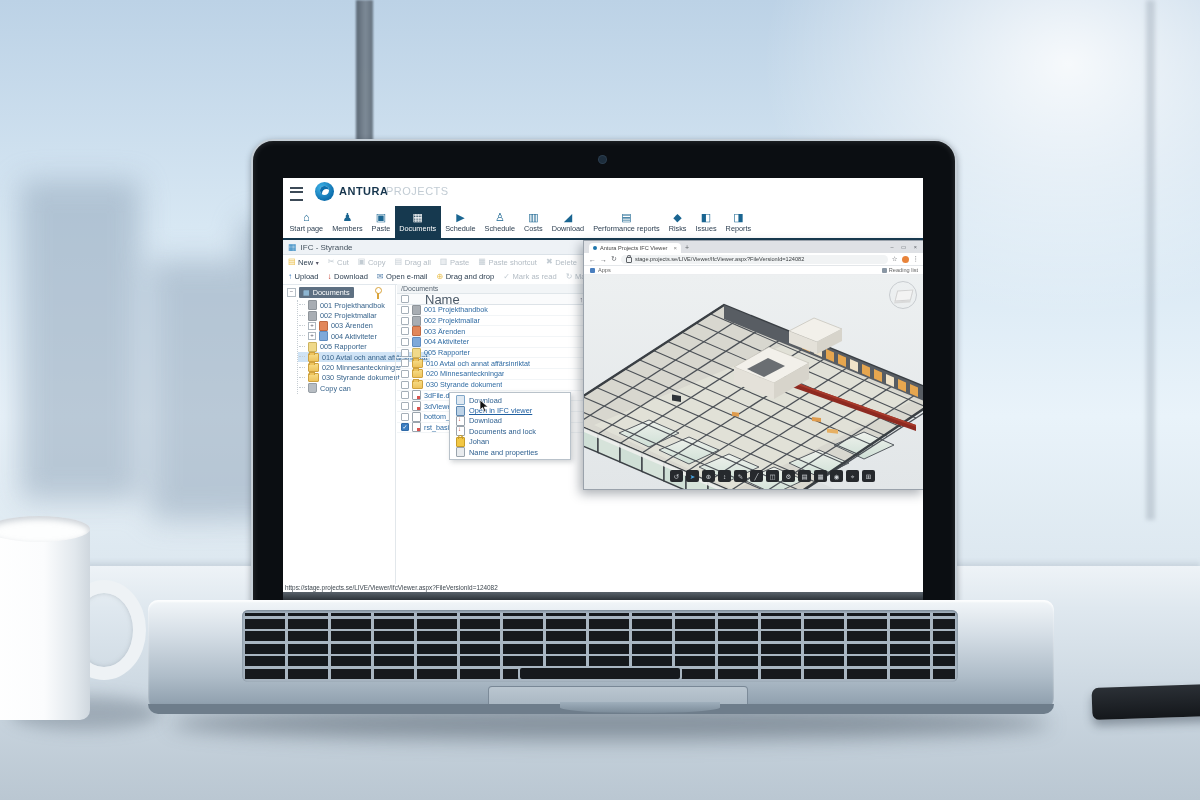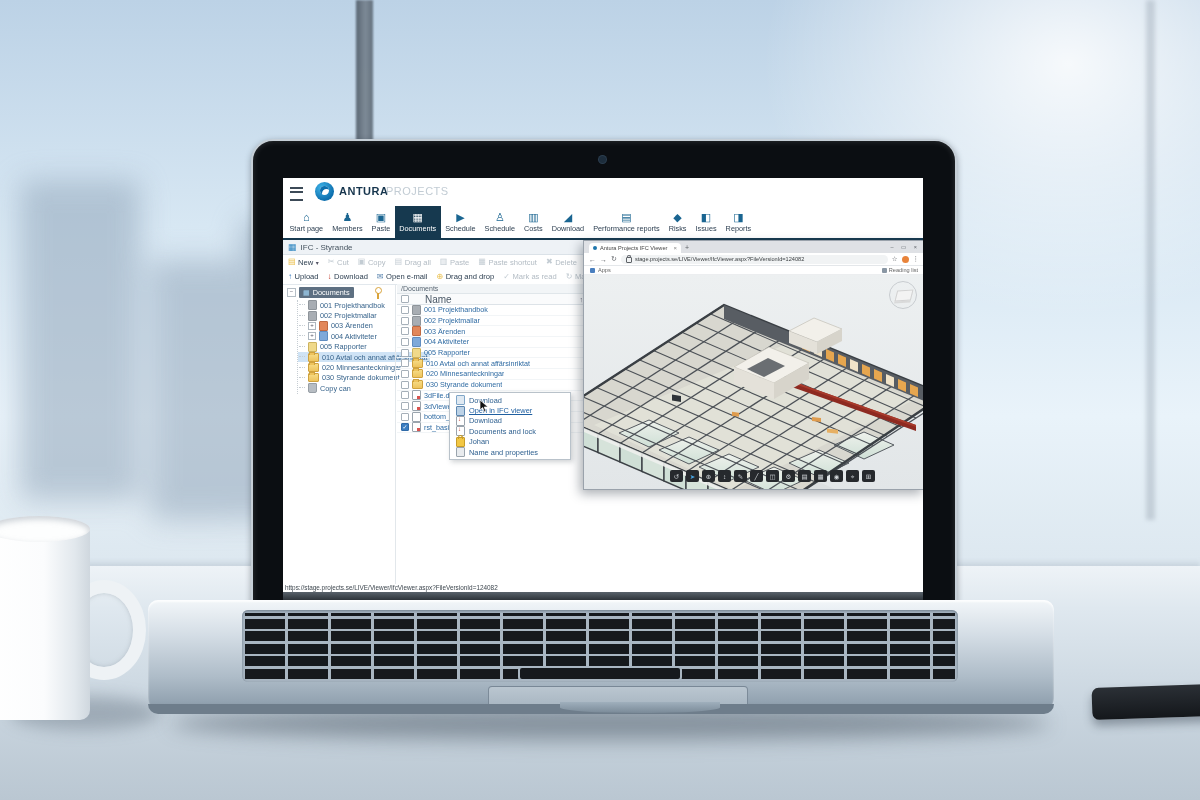--- a/index.html
+++ b/index.html
@@ -100,21 +100,21 @@
   [data-icon="folder-icon"]{background:linear-gradient(180deg,#f6dc87,#eec45d);border:1px solid #cfa23e;width:9px;height:7px;}
   [data-icon="folder-icon"]::before{content:"";position:absolute;left:0;top:-2px;width:4px;height:2px;background:#eec45d;border:1px solid #cfa23e;border-bottom:none;}
   [data-icon="trash-icon"]{background:#b7bdc3;border:1px solid #979ea5;border-radius:1px 1px 2px 2px;}
   [data-icon="file-icon"]{background:#fff;border:1px solid #9aa4ad;}
   [data-icon="file-mark-icon"]{background:#fff;border:1px solid #9aa4ad;}
   [data-icon="file-mark-icon"]::after{content:"";position:absolute;right:0;bottom:0;width:3px;height:3px;background:#d9534f;}
   
   .splitter{left:112px;top:106px;width:1px;height:300px;background:#e2e7eb;}
   .list-path{left:114px;top:106px;width:186px;height:10px;background:#f2f5f7;border-bottom:1px solid #e0e6ea;font-size:7px;color:#5a6773;display:flex;align-items:center;padding-left:4px;box-sizing:border-box;}
   .list-head{left:114px;top:116px;width:186px;height:11px;border-bottom:1px solid #dde3e8;display:flex;align-items:center;gap:4px;padding-left:4px;box-sizing:border-box;background:#fafbfc;}
-  .col-name{font-size:10px;color:#4a5866;flex:1;padding-left:12px;}
+  .col-name{font-size:13px;color:#4a5866;flex:1;padding-left:12px;}
   .sort-arrow{font-size:7px;color:#667;}
   .doc-rows{left:114px;top:127px;width:186px;}
   .doc-row{display:flex;align-items:center;gap:3px;height:9.7px;border-bottom:1px solid #f2f5f7;padding-left:4px;cursor:pointer;}
   .doc-name{font-size:7.2px;color:#2f6ba3;white-space:nowrap;overflow:hidden;}
   .checkbox{flex:none;width:6px;height:6px;border:1px solid #a6b0b9;background:#fff;border-radius:1px;position:relative;}
   .checkbox.checked{background:#3b7dc0;border-color:#2f6aa8;}
   .checkbox.checked::after{content:"\2713";position:absolute;left:0.5px;top:-1.5px;font-size:6px;color:#fff;}
   .dot{display:none;width:4px;height:4px;border-radius:50%;background:#cf2f20;flex:none;margin-left:2px;}
   .dot.show{display:inline-block;}
   

